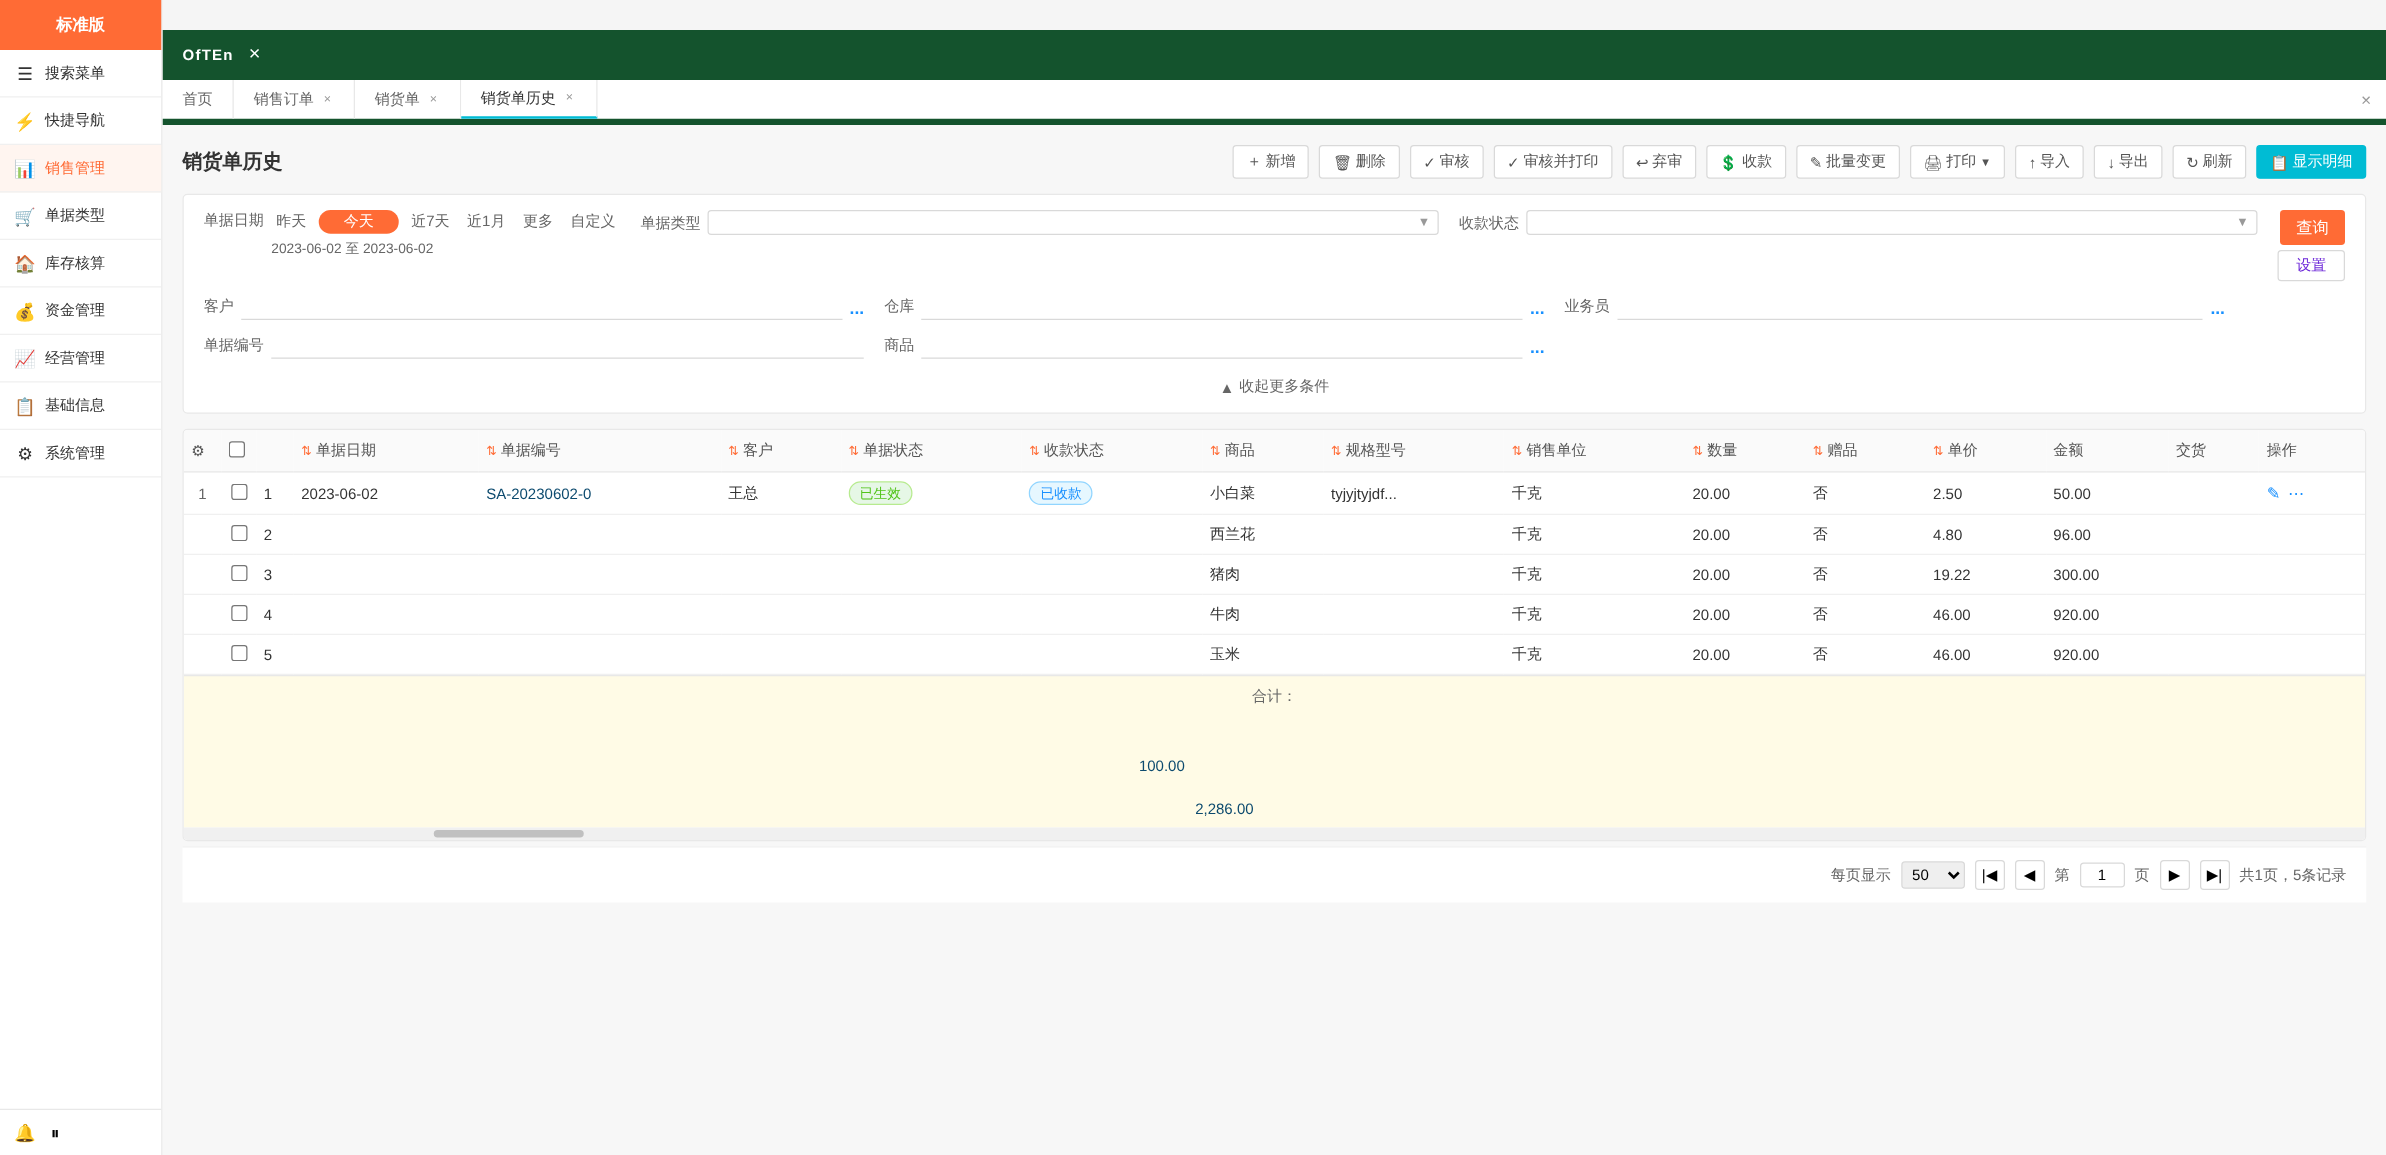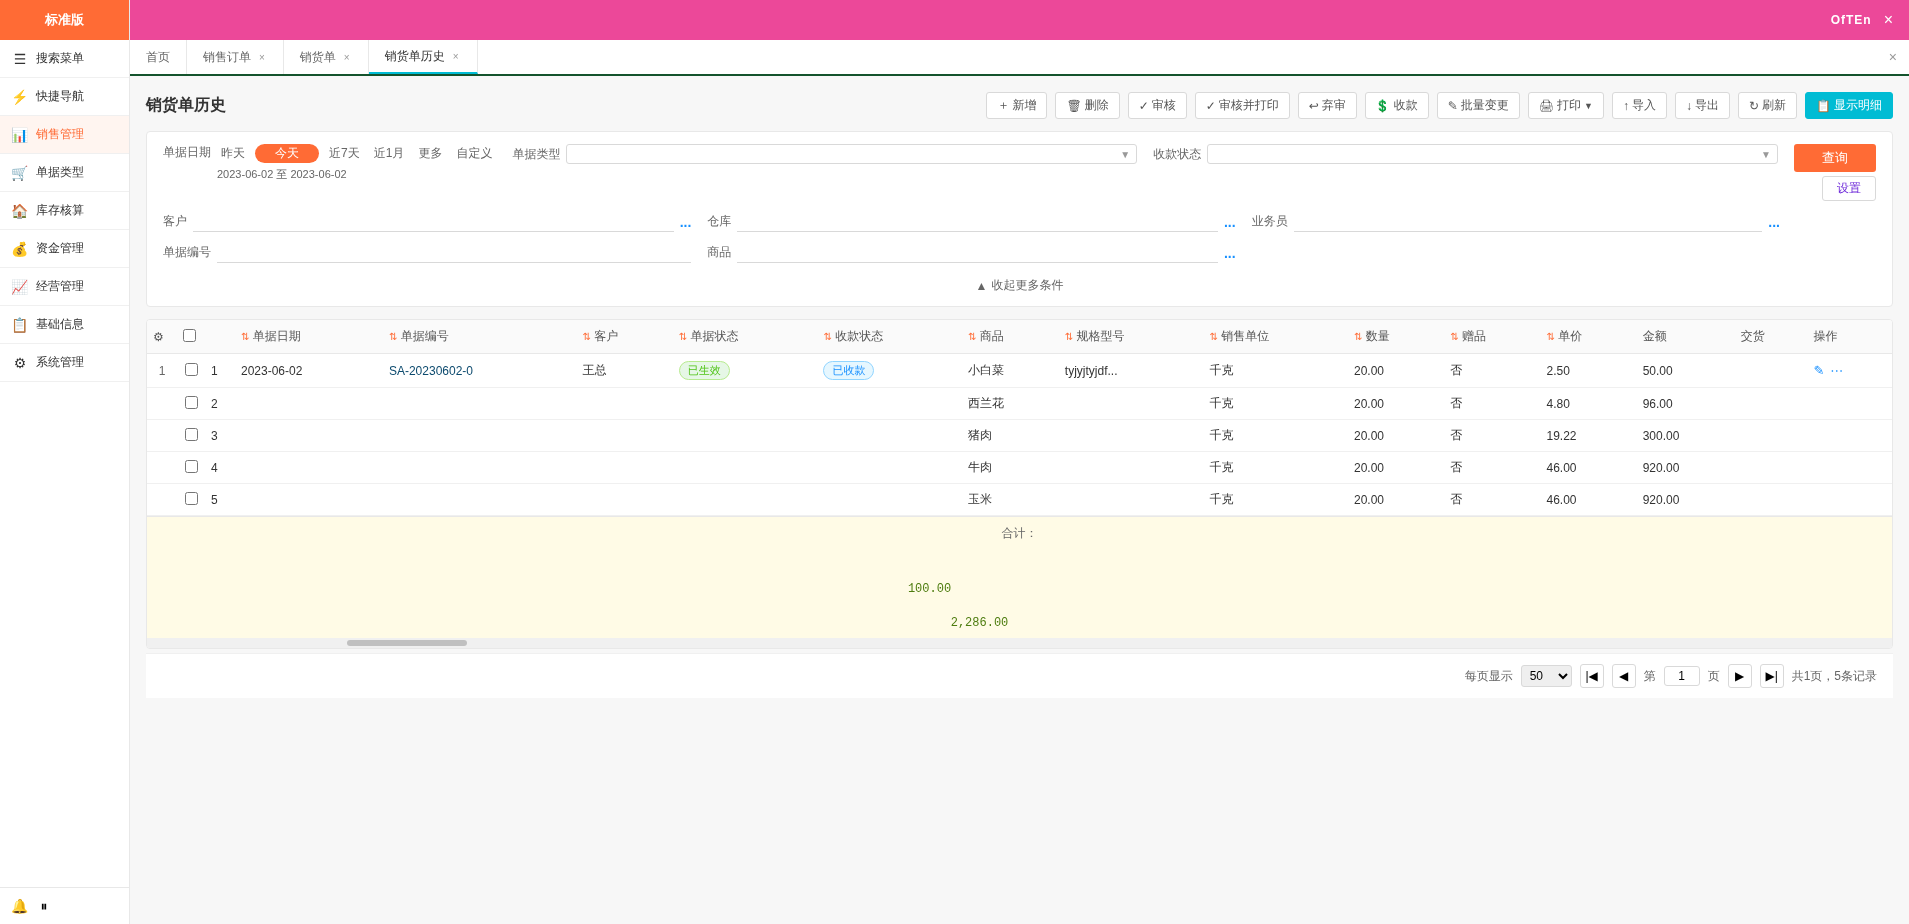--- a/index.html
+++ b/index.html
@@ -48,21 +48,21 @@
     .main {
       flex: 1;
       display: flex;
       flex-direction: column;
       overflow: hidden;
     }
 
     
     .tab-bar {
       background: #fff;
-      border-bottom: 2px solid #14532d;
+      border-bottom: 5px solid #14532d;
       display: flex;
       align-items: center;
       height: 36px;
       flex-shrink: 0;
     }
     .tab {
       padding: 0 16px;
       height: 100%;
       display: flex;
       align-items: center;
@@ -193,21 +193,21 @@
       display: flex;
       flex-direction: column;
       gap: 4px;
       align-items: flex-end;
       flex-shrink: 0;
     }
     .query-btn {
       background: #ff6b35;
       color: #fff;
       border: none;
-      padding: 5px 28px;
+      padding: 5px 13px;
       border-radius: 3px;
       cursor: pointer;
       font-size: 13px;
     }
     .set-btn {
       background: #fff;
       color: #6d28d9;
       border: 1px solid #d9d9d9;
       padding: 3px 14px;
       border-radius: 3px;
@@ -259,21 +259,21 @@
     .table-footer {
       background: #fffbe6;
       border-top: 1px solid #e8e8e8;
       padding: 8px 6px;
       display: flex;
       align-items: center;
       gap: 20px;
       flex-direction: column;
     }
     .footer-label { color: #666; }
-    .footer-total { color: #4d7c0f; font-family: Liberation Mono, monospace; }
+    .footer-total { color: #0c4a6e; }
 
     
     .pagination-bar {
       display: flex;
       align-items: center;
       justify-content: flex-end;
       padding: 10px 16px;
       background: #fff;
       border-top: 1px solid #f0f0f0;
       gap: 8px;
@@ -322,26 +322,27 @@
       margin-left: 200px;
     }
 
     
     .gear-cell { width: 30px; text-align: center; }
     .check-cell { width: 28px; text-align: center; }
 
     
     .app-header {
       height: 40px;
-      background: #ec4899;
-      display: flex;
-      align-items: center;
-      justify-content: flex-end;
+      background: #14532d;
+      display: flex;
+      align-items: center;
+      justify-content: flex-start;
       padding: 0 16px;
       flex-shrink: 0;
+      margin-top: 24px;
     }
     .app-header-actions { display: flex; align-items: center; gap: 12px; color: #fff; font-size: 12px; }
     .with-dropdown {
       display: flex;
       align-items: center;
       border: 1px solid #d9d9d9;
       border-radius: 3px;
       background: #fff;
       padding: 2px 6px;
       flex: 1;

